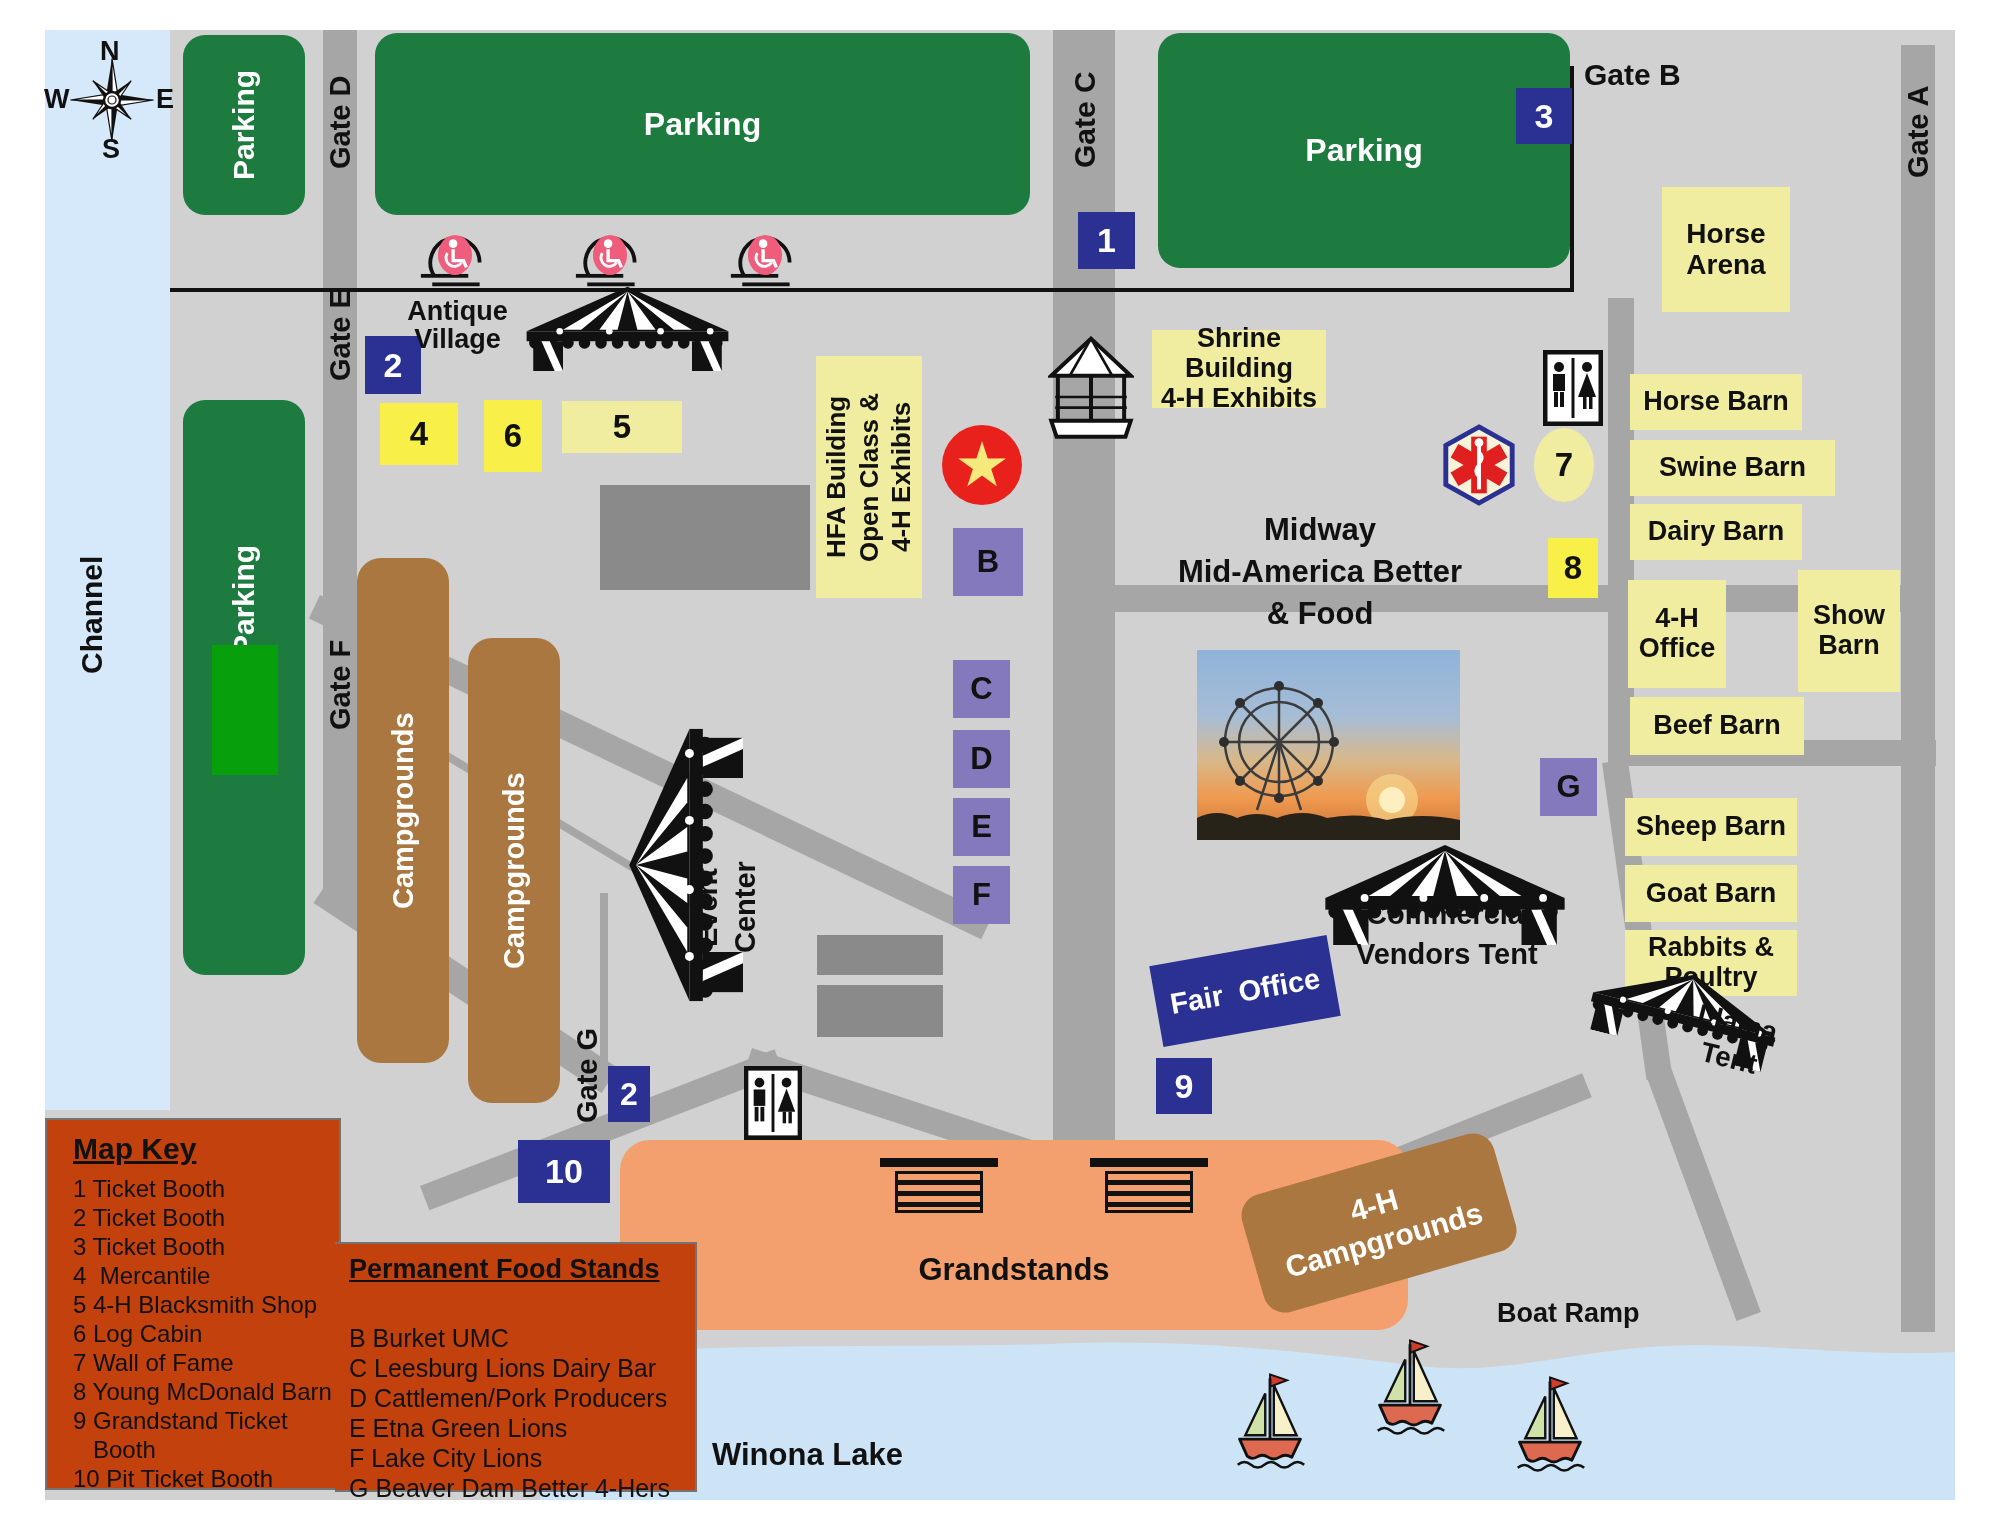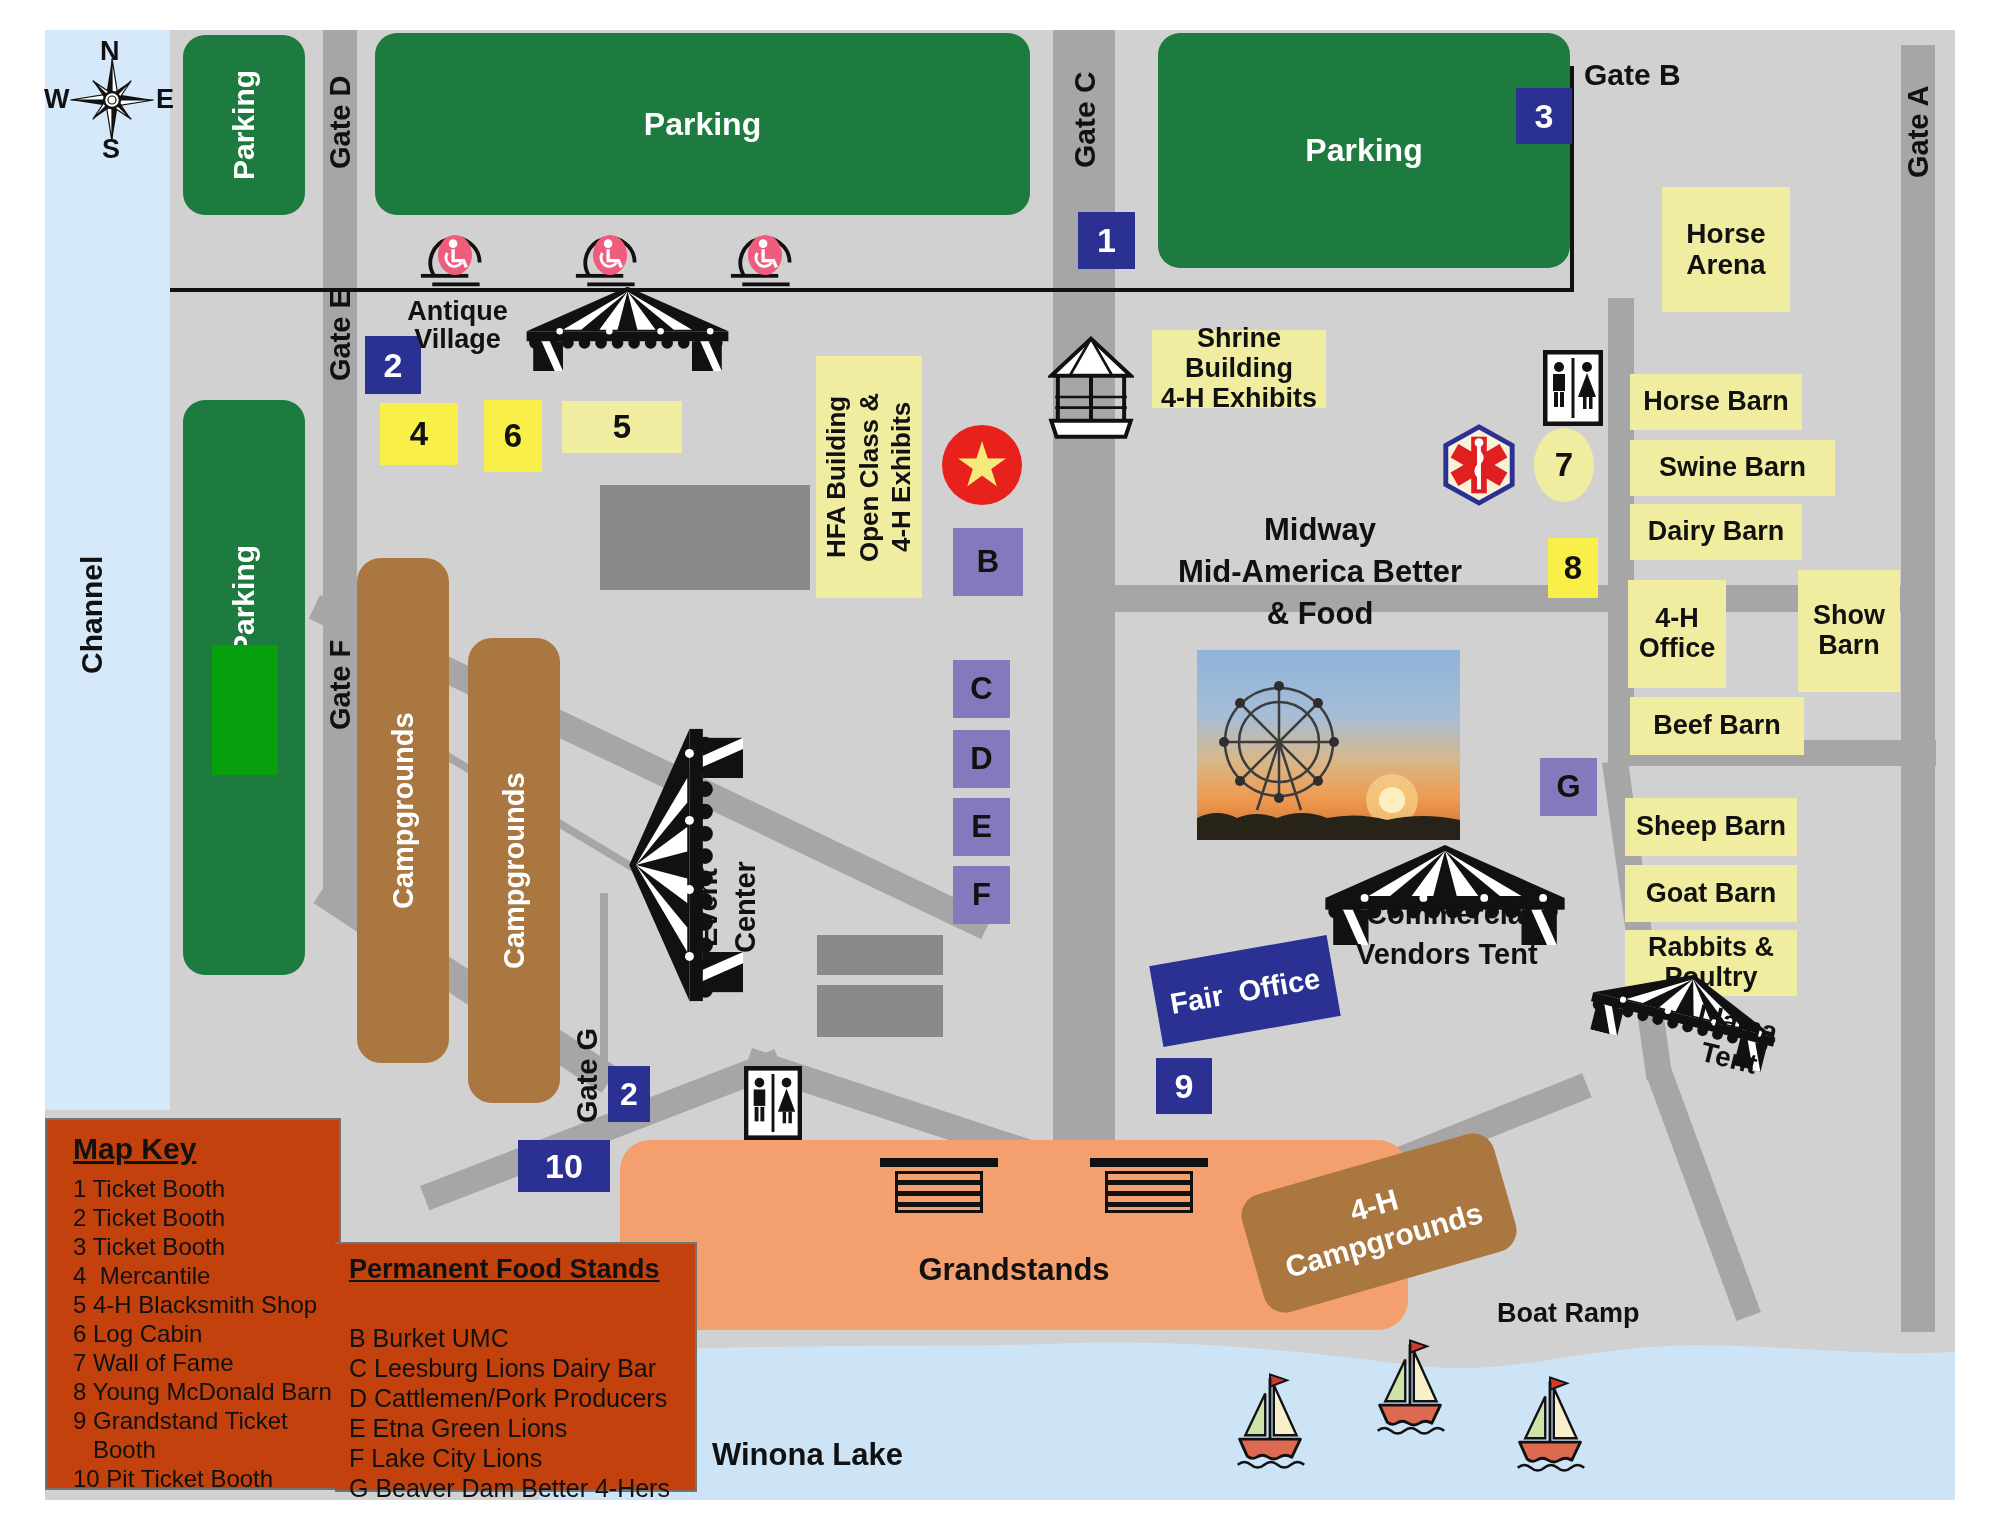--- a/index.html
+++ b/index.html
@@ -248,21 +248,21 @@
   <div class="abs vtext b" style="left:571px;top:1015px;width:33px;height:120px;font-size:29px;">Gate G</div>
   <div class="abs vtext b" style="left:1068px;top:40px;width:33px;height:160px;font-size:30px;">Gate C</div>
   <div class="abs b" style="left:1584px;top:58px;font-size:30px;">Gate B</div>
   <div class="abs vtext b" style="left:1902px;top:52px;width:33px;height:160px;font-size:29px;">Gate A</div>
 
   <div class="abs navy" style="left:1078px;top:212px;width:57px;height:57px;font-size:34px;">1</div>
   <div class="abs navy" style="left:365px;top:336px;width:56px;height:58px;font-size:34px;">2</div>
   <div class="abs navy" style="left:1516px;top:88px;width:56px;height:56px;font-size:34px;">3</div>
   <div class="abs navy" style="left:608px;top:1066px;width:42px;height:56px;font-size:32px;">2</div>
   <div class="abs navy" style="left:1156px;top:1058px;width:56px;height:56px;font-size:34px;">9</div>
-  <div class="abs navy" style="left:518px;top:1140px;width:92px;height:52px;font-size:34px;">10</div>
+  <div class="abs navy" style="left:518px;top:1140px;width:92px;height:63px;font-size:34px;">10</div>
 
   <div class="abs ctr b pre" style="left:390px;top:294px;width:135px;height:62px;font-size:27px;line-height:1.05;">Antique
 Village</div>
   <svg class="abs" style="left:520px;top:284px" width="215" height="88">
       <use href="#sym-tent"></use>
     </svg>
 
   <div class="abs ylw ctr b" style="left:380px;top:403px;width:78px;height:62px;font-size:33px;">4</div>
   <div class="abs ylw ctr b" style="left:484px;top:400px;width:58px;height:72px;font-size:33px;">6</div>
   <div class="abs pale ctr b" style="left:562px;top:401px;width:120px;height:52px;font-size:33px;">5</div>

